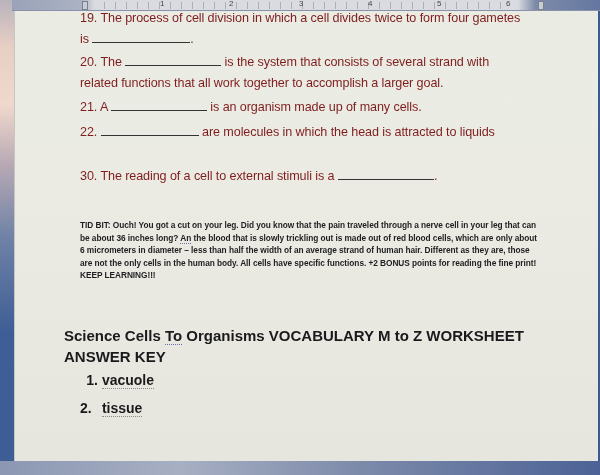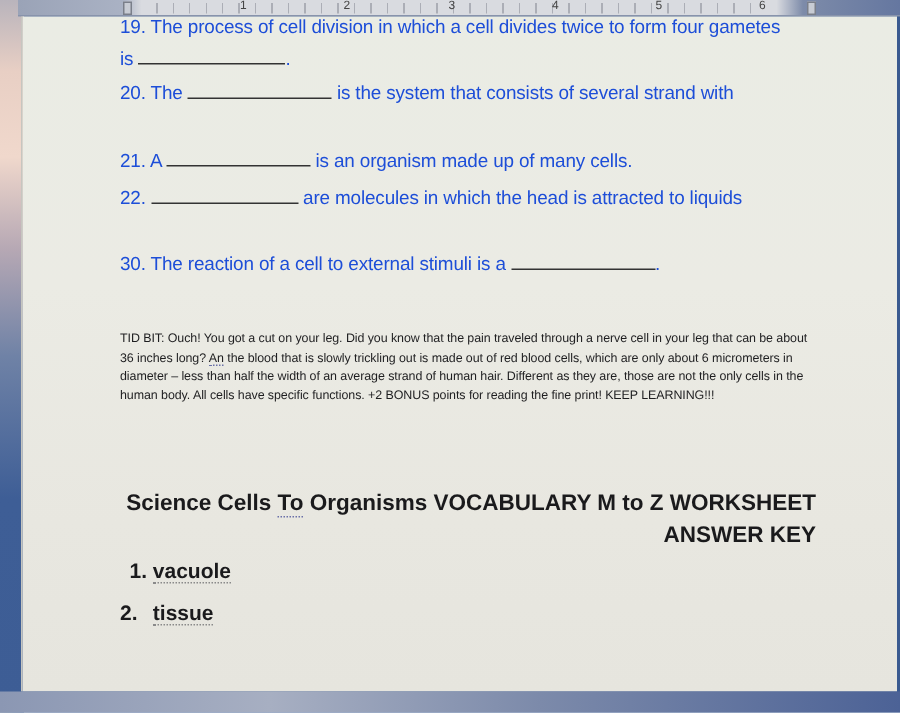--- a/index.html
+++ b/index.html
@@ -35,33 +35,33 @@
       position: absolute; left: 14px; top: 11px; width: 584px; height: 450px;
       background: linear-gradient(180deg, #eaece4 0%, #ebebe4 40%, #e8e7e0 75%, #e6e5de 100%);
       border-left: 1px solid #c6c6c0;
     }
     .bottom-bar {
       position: absolute; left: 0; top: 461px; width: 600px; height: 14px;
       background: linear-gradient(90deg, #8b97b3 0%, #a7afc2 30%, #7c8aaa 60%, #4c6296 100%);
     }
     .q {
       position: absolute; left: 80px; width: 460px;
-      font-size: 12.6px; line-height: 21px; color: #1d4ed8;
+      font-size: 12.6px; line-height: 21px; color: #7f1d1d;
       letter-spacing: -0.1px;
     }
     .blank {
       display: inline-block; border-bottom: 1px solid #333; height: 12px; vertical-align: baseline;
     }
     .tidbit {
       position: absolute; left: 80px; top: 219px; width: 460px;
-      font-size: 8.3px; line-height: 12.6px; color: #1e1e20; font-weight: normal;
+      font-size: 8.3px; line-height: 12.6px; color: #1e1e20; font-weight: bold;
       letter-spacing: -0.05px;
     }
     .key-title {
-      position: absolute; left: 64px; top: 325px; width: 480px; text-align: right;
+      position: absolute; left: 64px; top: 325px; width: 480px; text-align: left;
       font-size: 15px; line-height: 21px; font-weight: bold; color: #1a1a1c;
     }
     .answer {
       position: absolute; left: 80px; font-size: 14px; font-weight: bold; color: #1a1a1c;
     }
     .answer .num { display: inline-block; width: 18px; }
     .answer .word { border-bottom: 1px dotted #8a8a8a; }
     .wavy { border-bottom: 1px dotted #6a70a8; }
   </style>
 </head>
@@ -89,38 +89,39 @@
   <span>The process of cell division in which a cell divides twice to form four gametes</span><br>
   <span>is</span>
   <span class="blank" style="width:98px;"></span><span>.</span>
 </div>
 
 <div class="q" style="top:52px;">
   <span>20.</span>
   <span>The</span>
   <span class="blank" style="width:96px;"></span>
   <span>is the system that consists of several strand with</span><br>
+  <span>related functions that all work together to accomplish a larger goal.</span>
 </div>
 
 <div class="q" style="top:97px;">
   <span>21.</span>
   <span>A</span>
   <span class="blank" style="width:96px;"></span>
   <span>is an organism made up of many cells.</span>
 </div>
 
 <div class="q" style="top:122px;">
   <span>22.</span>
   <span class="blank" style="width:98px;"></span>
   <span>are molecules in which the head is attracted to liquids</span><br>
 </div>
 
 <div class="q" style="top:166px;">
   <span>30.</span>
-  <span>The reaction of a cell to external stimuli is a</span>
+  <span>The reading of a cell to external stimuli is a</span>
   <span class="blank" style="width:96px;"></span><span>.</span>
 </div>
 
 <div class="tidbit">
   <span>TID BIT:</span>
   <span>Ouch!  You got a cut on your leg.  Did you know that the pain traveled through a nerve cell in your leg that can be about 36 inches long?</span>
   <span class="wavy">An</span>
   <span>the blood that is slowly trickling out is made out of red blood cells, which are only about 6 micrometers in diameter – less than half the width of an average strand of human hair.  Different as they are, those are not the only cells in the human body.  All cells have specific functions.  +2 BONUS points for reading the fine print!  KEEP LEARNING!!!</span>
 </div>
 

